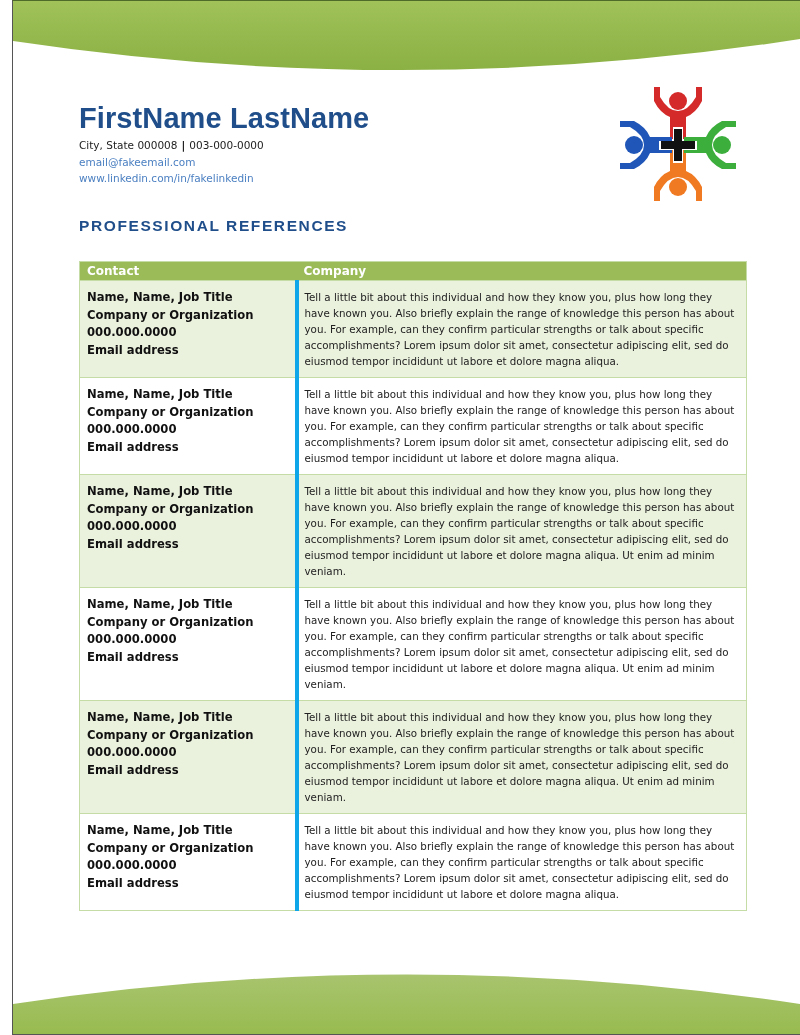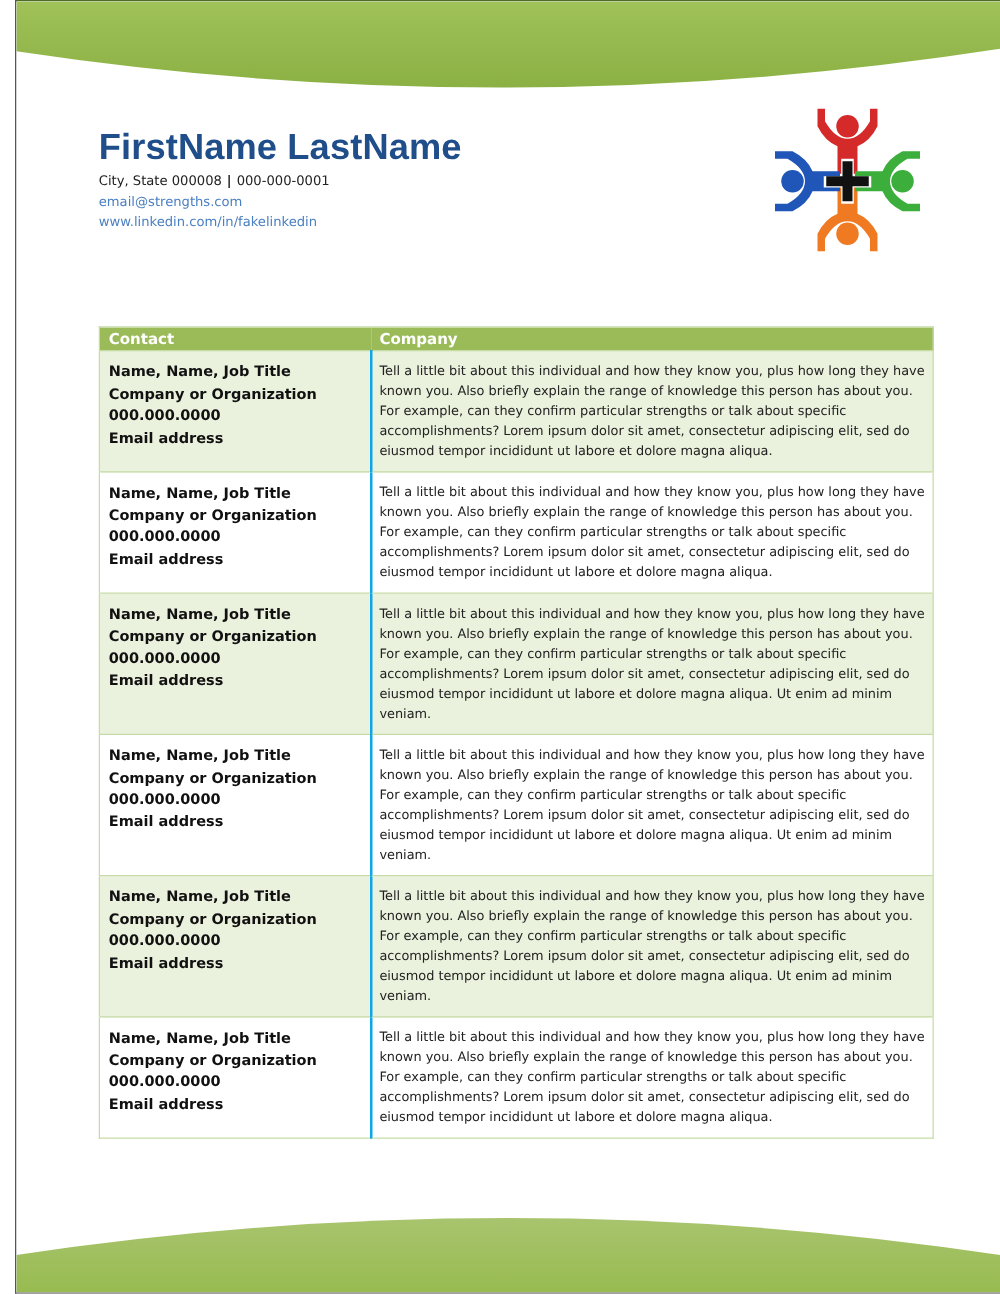--- a/index.html
+++ b/index.html
@@ -16,21 +16,21 @@
   .linkedin { top: 171px; color: #4a7fc1; text-align: right; }
   .sep { font-weight: bold; margin: 0 4px; }
 
   .logo { position: absolute; left: 605px; top: 84px; width: 120px; height: 118px; }
 
   .section-title { position: absolute; left: 66px; top: 216px; font-family: "Liberation Sans", sans-serif; font-weight: bold; font-size: 15.5px; color: #1f4e8a; letter-spacing: 1.6px; }
 
   .ref-table { position: absolute; left: 66px; top: 260px; width: 668px; border-collapse: collapse; border: 1px solid #c6dca6; }
   .ref-table th { background: #9bbb59; color: #fff; font-family: "DejaVu Sans", sans-serif; font-weight: bold; font-size: 12px; text-align: left; padding: 2px 7px 2px 7px; height: 19px; }
   .ref-table td { vertical-align: top; border-top: 1px solid #c6dca6; font-family: "DejaVu Sans", sans-serif; }
-  .ref-table td.c1 { width: 217px; border-right: 2px solid #0ea5e9; padding: 8px 7px; margin-left: 12px; }
+  .ref-table td.c1 { width: 217px; border-right: 4px solid #0ea5e9; padding: 8px 7px; margin-left: 12px; }
   .ref-table td.c2 { padding: 8px 6px 8px 6px; font-size: 10.3px; line-height: 16px; color: #222; }
   .ref-table tr.shaded td { background: #eaf1dd; }
   .contact-block div { font-weight: bold; font-size: 11.6px; line-height: 17.6px; color: #111; }
 </style>
 </head>
 <body>
 
 <div class="page">
 
   <svg class="wave-top" viewBox="0 0 800 72" preserveAspectRatio="none">
@@ -38,23 +38,23 @@
       <linearGradient id="gTop" x1="0" y1="0" x2="0" y2="1">
         <stop offset="0" stop-color="#a0c259"></stop>
         <stop offset="1" stop-color="#8bb043"></stop>
       </linearGradient>
     </defs>
     <path d="M0,0 L800,0 L800,36 Q400,100 0,40 Z" fill="url(#gTop)"></path>
   </svg>
 
   <div class="name">FirstName LastName</div>
   <div class="contact-line addr">
-    <span>City, State 000008</span><span class="sep">|</span><span>000-000-0001</span>
+    <span>City, State 000008</span><span class="sep">|</span><span>003-000-0000</span>
   </div>
-  <div class="contact-line email">email@strengths.com</div>
+  <div class="contact-line email">email@fakeemail.com</div>
   <div class="contact-line linkedin">www.linkedin.com/in/fakelinkedin</div>
 
   <svg class="logo" viewBox="0 0 120 118">
 
     <g fill="#d42a2a">
       <path d="M36,2 h6 v10 q8,14 18,14 q10,0 18,-14 v-10 h6 v14 q-6,12 -16,16 v22 h-16 v-22 q-10,-4 -16,-16 Z"></path>
       <circle cx="60" cy="16" r="9"></circle>
     </g>
 
     <g fill="#f07a22">
@@ -71,20 +71,21 @@
       <path d="M118,36 v6 h-10 q-14,8 -14,18 q0,10 14,18 h10 v6 h-14 q-12,-6 -16,-16 h-22 v-16 h22 q4,-10 16,-16 Z"></path>
       <circle cx="104" cy="60" r="9"></circle>
     </g>
 
     <rect x="41" y="56" width="38" height="9" fill="#fff"></rect>
     <rect x="55" y="42" width="10" height="36" fill="#fff"></rect>
     <rect x="43" y="56" width="34" height="8" fill="#111"></rect>
     <rect x="56" y="44" width="8" height="32" fill="#111"></rect>
   </svg>
 
+  <div class="section-title">PROFESSIONAL REFERENCES</div>
 
   <table class="ref-table">
     <thead>
       <tr>
         <th style="width:217px;margin-left:19px;">Contact</th>
         <th>Company</th>
       </tr>
     </thead>
     <tbody>
       <tr class="shaded" style="height:96px;">

